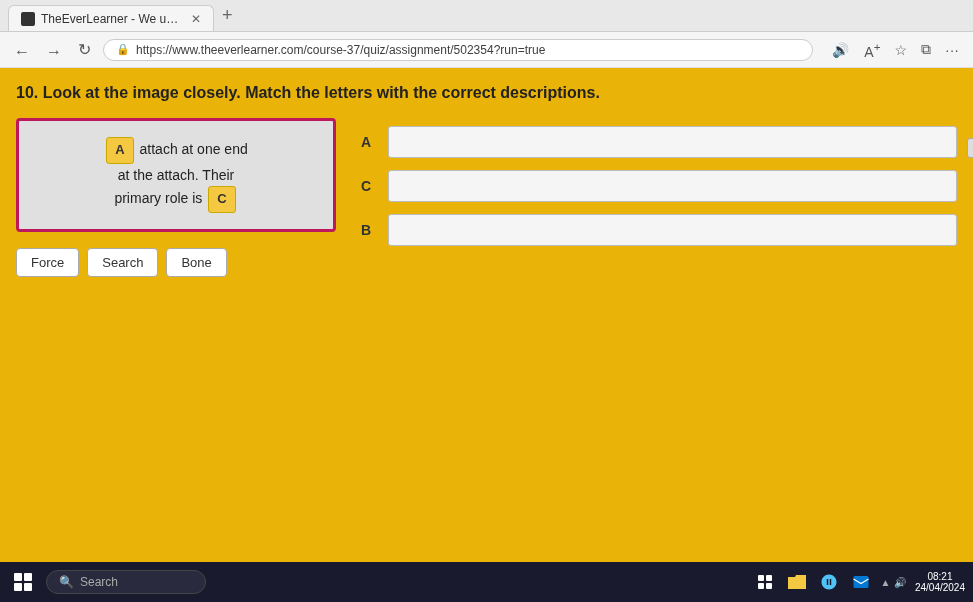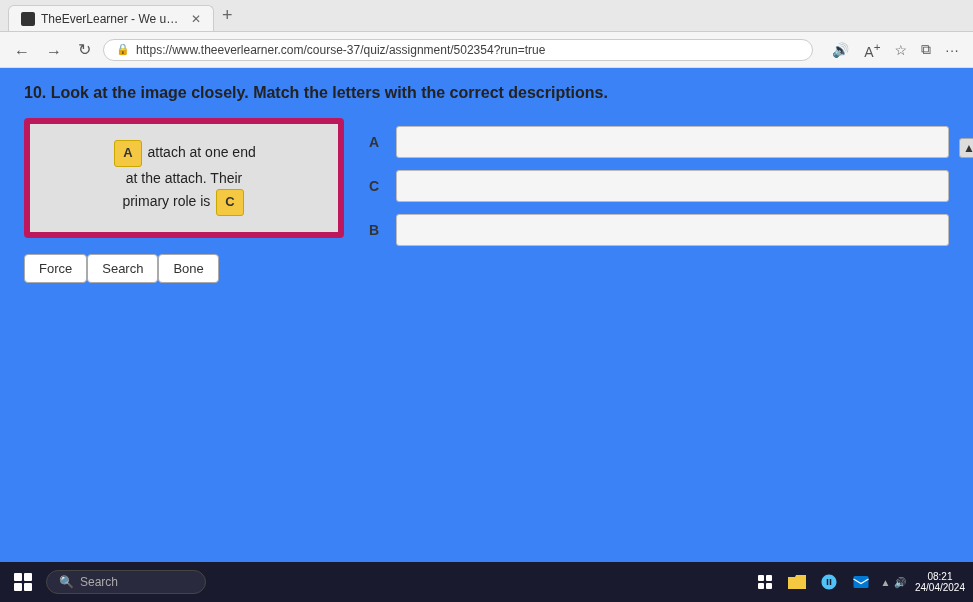--- a/index.html
+++ b/index.html
@@ -115,23 +115,23 @@
       background: transparent;
       border: none;
       font-size: 14px;
       color: #555;
       cursor: pointer;
       padding: 2px 4px;
     }
 
     
     .page-content {
-      background: #3b82f6;
+      background: #eab308;
       flex: 1;
-      padding: 16px 24px;
+      padding: 16px 16px;
       overflow: hidden;
     }
 
     .question-title {
       font-size: 16px;
       font-weight: bold;
       color: #222;
       margin-bottom: 16px;
     }
 
@@ -141,21 +141,21 @@
     }
 
     .left-panel {
       width: 320px;
       flex-shrink: 0;
     }
 
     
     .description-card {
       background: #e0e0e0;
-      border: 6px solid #be185d;
+      border: 3px solid #be185d;
       border-radius: 4px;
       padding: 16px;
       text-align: center;
       font-size: 14px;
       color: #222;
       line-height: 1.6;
       margin-bottom: 16px;
     }
 
     .letter-badge {
@@ -181,20 +181,21 @@
 
     .badge-c {
       background: #f5c842;
       color: #333;
       border: 1px solid #c9a800;
     }
 
     
     .word-buttons {
       display: flex;
+      gap: 8px;
       margin-bottom: 16px;
     }
 
     .word-btn {
       background: white;
       border: 1px solid #aaa;
       border-radius: 4px;
       padding: 6px 14px;
       font-size: 13px;
       cursor: pointer;

